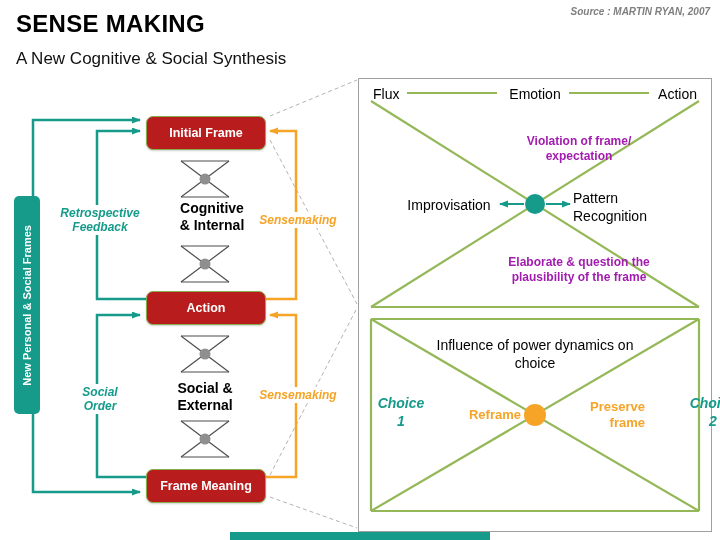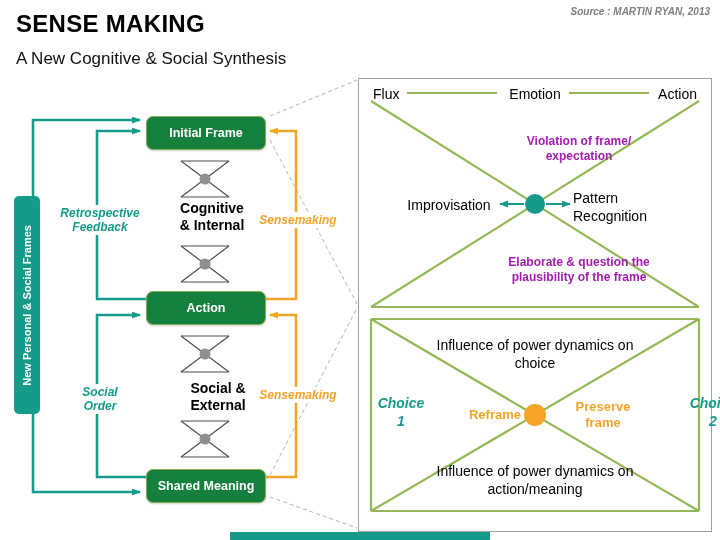--- a/index.html
+++ b/index.html
@@ -8,21 +8,21 @@
   .title{position:absolute;left:16px;top:10px;margin:0;font-size:24px;font-weight:bold;letter-spacing:.3px;}
   .subtitle{position:absolute;left:16px;top:49px;font-size:17px;color:#111;}
   .source{position:absolute;right:10px;top:6px;font-size:10px;font-style:italic;font-weight:bold;color:#7f7f7f;}
   .connectors{position:absolute;left:0;top:0;z-index:1;}
   .teal-path{stroke:#169b8a;stroke-width:2.5;fill:none;}
   .orange-path{stroke:#f5a427;stroke-width:2.5;fill:none;}
   .dash{stroke:#b3b3b3;stroke-width:1;stroke-dasharray:4,3;}
   .vbar{position:absolute;left:14px;top:196px;width:26px;height:218px;background:#169b8a;border-radius:5px;
         z-index:2;display:flex;align-items:center;justify-content:center;}
   .vbar span{writing-mode:vertical-rl;transform:rotate(180deg);color:#fff;font-size:11px;font-weight:bold;white-space:nowrap;}
-  .gbox{position:absolute;width:118px;height:32px;background:#15803d;border:1px solid #88ad4c;border-radius:7px;
+  .gbox{position:absolute;width:118px;height:32px;background:#b91c1c;border:1px solid #88ad4c;border-radius:7px;
         color:#fff;font-weight:bold;font-size:12.5px;display:flex;align-items:center;justify-content:center;
         z-index:2;box-shadow:0 1px 2px rgba(0,0,0,.18);}
   .icon{position:absolute;z-index:2;width:56px;height:42px;}
   .icon line{stroke:#4d4d4d;stroke-width:1.2;}
   .lbl{position:absolute;z-index:3;text-align:center;line-height:1.18;}
   .black-lbl{font-weight:bold;font-size:14px;color:#000;}
   .teal-lbl{color:#169b8a;font-weight:bold;font-style:italic;font-size:12px;background:#fff;padding:1px 0;}
   .orange-lbl{color:#f5a427;font-weight:bold;font-style:italic;font-size:12px;background:#fff;padding:1px 0;}
   .panel{position:absolute;left:358px;top:78px;width:352px;height:452px;border:1px solid #a0a0a0;background:#fff;z-index:2;}
   .psvg{position:absolute;left:0;top:0;}
@@ -33,21 +33,21 @@
   .porange{color:#f5a427;font-weight:bold;font-size:13px;text-align:center;}
   .pchoice{color:#169b8a;font-weight:bold;font-style:italic;text-align:center;}
   .pcenter{text-align:center;}
   .bottom-bar{position:absolute;left:230px;bottom:0;width:260px;height:8px;background:#169b8a;z-index:2;}
 </style>
 </head>
 <body>
 
 <div class="page">
 
-  <div class="source">Source : MARTIN RYAN, 2013</div>
+  <div class="source">Source : MARTIN RYAN, 2007</div>
   <h1 class="title">SENSE MAKING</h1>
   <div class="subtitle">A New Cognitive &amp; Social Synthesis</div>
 
   <svg class="connectors" width="720" height="540">
     <defs>
       <marker id="mt" markerWidth="10" markerHeight="8" refX="8" refY="3.5" orient="auto" markerUnits="userSpaceOnUse">
         <path d="M0,0 L9,3.5 L0,7 Z" fill="#169b8a"></path>
       </marker>
       <marker id="mo" markerWidth="10" markerHeight="8" refX="8" refY="3.5" orient="auto" markerUnits="userSpaceOnUse">
         <path d="M0,0 L9,3.5 L0,7 Z" fill="#f5a427"></path>
@@ -64,21 +64,21 @@
     <path class="orange-path" d="M264,299 L296,299 L296,131 L270,131" marker-end="url(#mo)"></path>
     <path class="orange-path" d="M264,477 L296,477 L296,315 L270,315" marker-end="url(#mo)"></path>
   </svg>
 
   <div class="vbar">
     <span>New Personal &amp; Social Frames</span>
   </div>
 
   <div class="gbox" style="left:146px;top:116px;">Initial Frame</div>
   <div class="gbox" style="left:146px;top:291px;">Action</div>
-  <div class="gbox" style="left:146px;top:469px;">Shared Meaning</div>
+  <div class="gbox" style="left:146px;top:469px;">Frame Meaning</div>
 
   <svg class="icon" style="left:177px;top:158px;" viewBox="0 0 56 42">
     <line x1="4" y1="3" x2="52" y2="39"></line>
       <line x1="52" y1="3" x2="4" y2="39"></line>
     <line x1="4" y1="3" x2="52" y2="3"></line>
       <line x1="4" y1="39" x2="52" y2="39"></line>
     <circle cx="28" cy="21" r="5.5" fill="#8f8f8f"></circle>
   </svg>
   <svg class="icon" style="left:177px;top:243px;" viewBox="0 0 56 42">
     <line x1="4" y1="3" x2="52" y2="39"></line>
@@ -96,21 +96,21 @@
   </svg>
   <svg class="icon" style="left:177px;top:418px;" viewBox="0 0 56 42">
     <line x1="4" y1="3" x2="52" y2="39"></line>
       <line x1="52" y1="3" x2="4" y2="39"></line>
     <line x1="4" y1="3" x2="52" y2="3"></line>
       <line x1="4" y1="39" x2="52" y2="39"></line>
     <circle cx="28" cy="21" r="5.5" fill="#8f8f8f"></circle>
   </svg>
 
   <div class="lbl black-lbl" style="left:174px;top:200px;width:76px;">Cognitive &amp; Internal</div>
-  <div class="lbl black-lbl" style="left:183px;top:380px;width:70px;">Social &amp; External</div>
+  <div class="lbl black-lbl" style="left:170px;top:380px;width:70px;">Social &amp; External</div>
   <div class="lbl teal-lbl" style="left:55px;top:205px;width:90px;">Retrospective Feedback</div>
   <div class="lbl teal-lbl" style="left:70px;top:384px;width:60px;">Social Order</div>
   <div class="lbl orange-lbl" style="left:258px;top:212px;width:80px;">Sensemaking</div>
   <div class="lbl orange-lbl" style="left:258px;top:387px;width:80px;">Sensemaking</div>
 
   <div class="panel">
     <svg class="psvg" width="352" height="452">
       <line class="g" x1="48" y1="14" x2="138" y2="14"></line>
       <line class="g" x1="210" y1="14" x2="290" y2="14"></line>
       <line class="g" x1="12" y1="22" x2="340" y2="228"></line>
@@ -132,19 +132,18 @@
     <div class="plbl pcenter" style="left:140px;top:7px;width:72px;">Emotion</div>
     <div class="plbl" style="right:14px;top:7px;">Action</div>
     <div class="plbl pteal" style="left:96px;top:55px;width:160px;">Violation of frame/ expectation</div>
     <div class="plbl pcenter" style="left:42px;top:118px;width:96px;">Improvisation</div>
     <div class="plbl" style="left:214px;top:111px;width:92px;">Pattern Recognition</div>
     <div class="plbl pteal" style="left:76px;top:176px;width:200px;">Elaborate &amp; question the plausibility of the frame</div>
 
     <div class="plbl pcenter" style="left:76px;top:258px;width:200px;">Influence of power dynamics on choice</div>
     <div class="plbl pchoice" style="left:16px;top:316px;width:52px;">Choice 1</div>
     <div class="plbl porange" style="left:96px;top:328px;width:80px;">Reframe</div>
-    <div class="plbl porange" style="left:202px;top:320px;width:84px;">Preserve frame</div>
+    <div class="plbl porange" style="left:202px;top:320px;width:84px;text-align:right;">Preserve frame</div>
     <div class="plbl pchoice" style="left:284px;top:316px;width:52px;margin-left:44px;">Choice 2</div>
-    <div class="plbl pcenter" style="left:66px;top:384px;width:220px;">Influence of power dynamics on action/meaning</div>
   </div>
 
   <div class="bottom-bar"></div>
 </div>
 
 </body></html>

